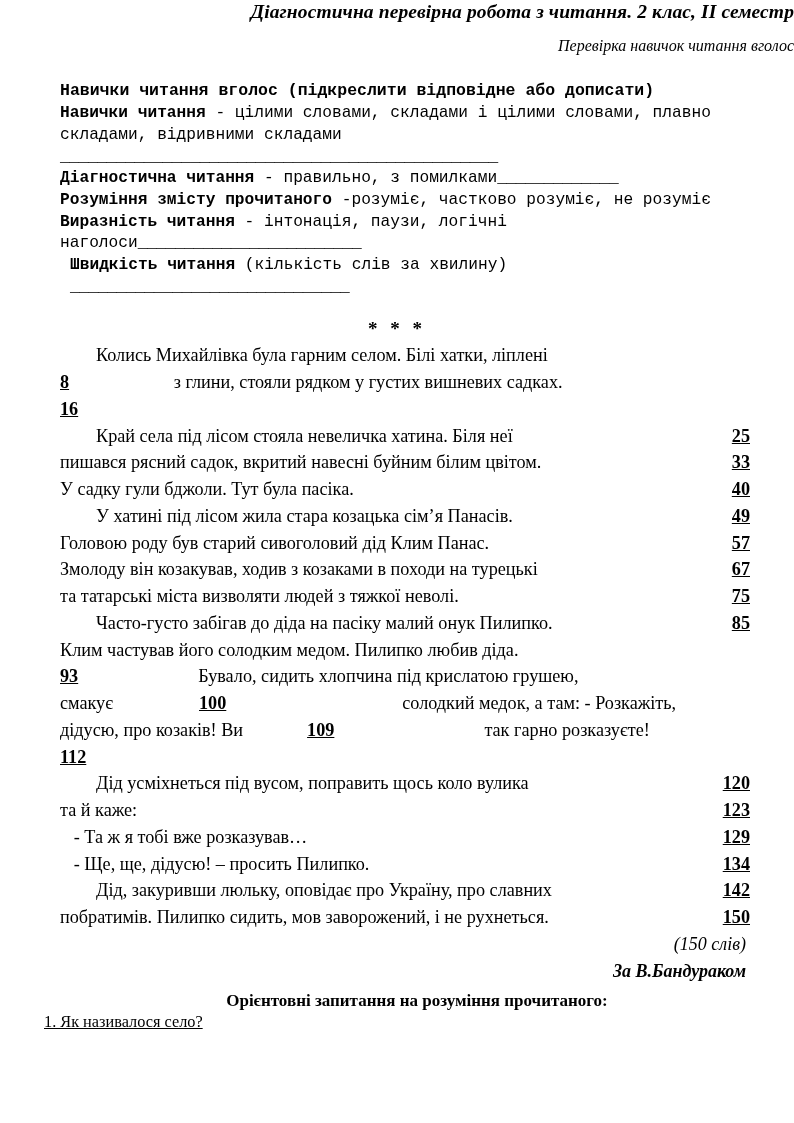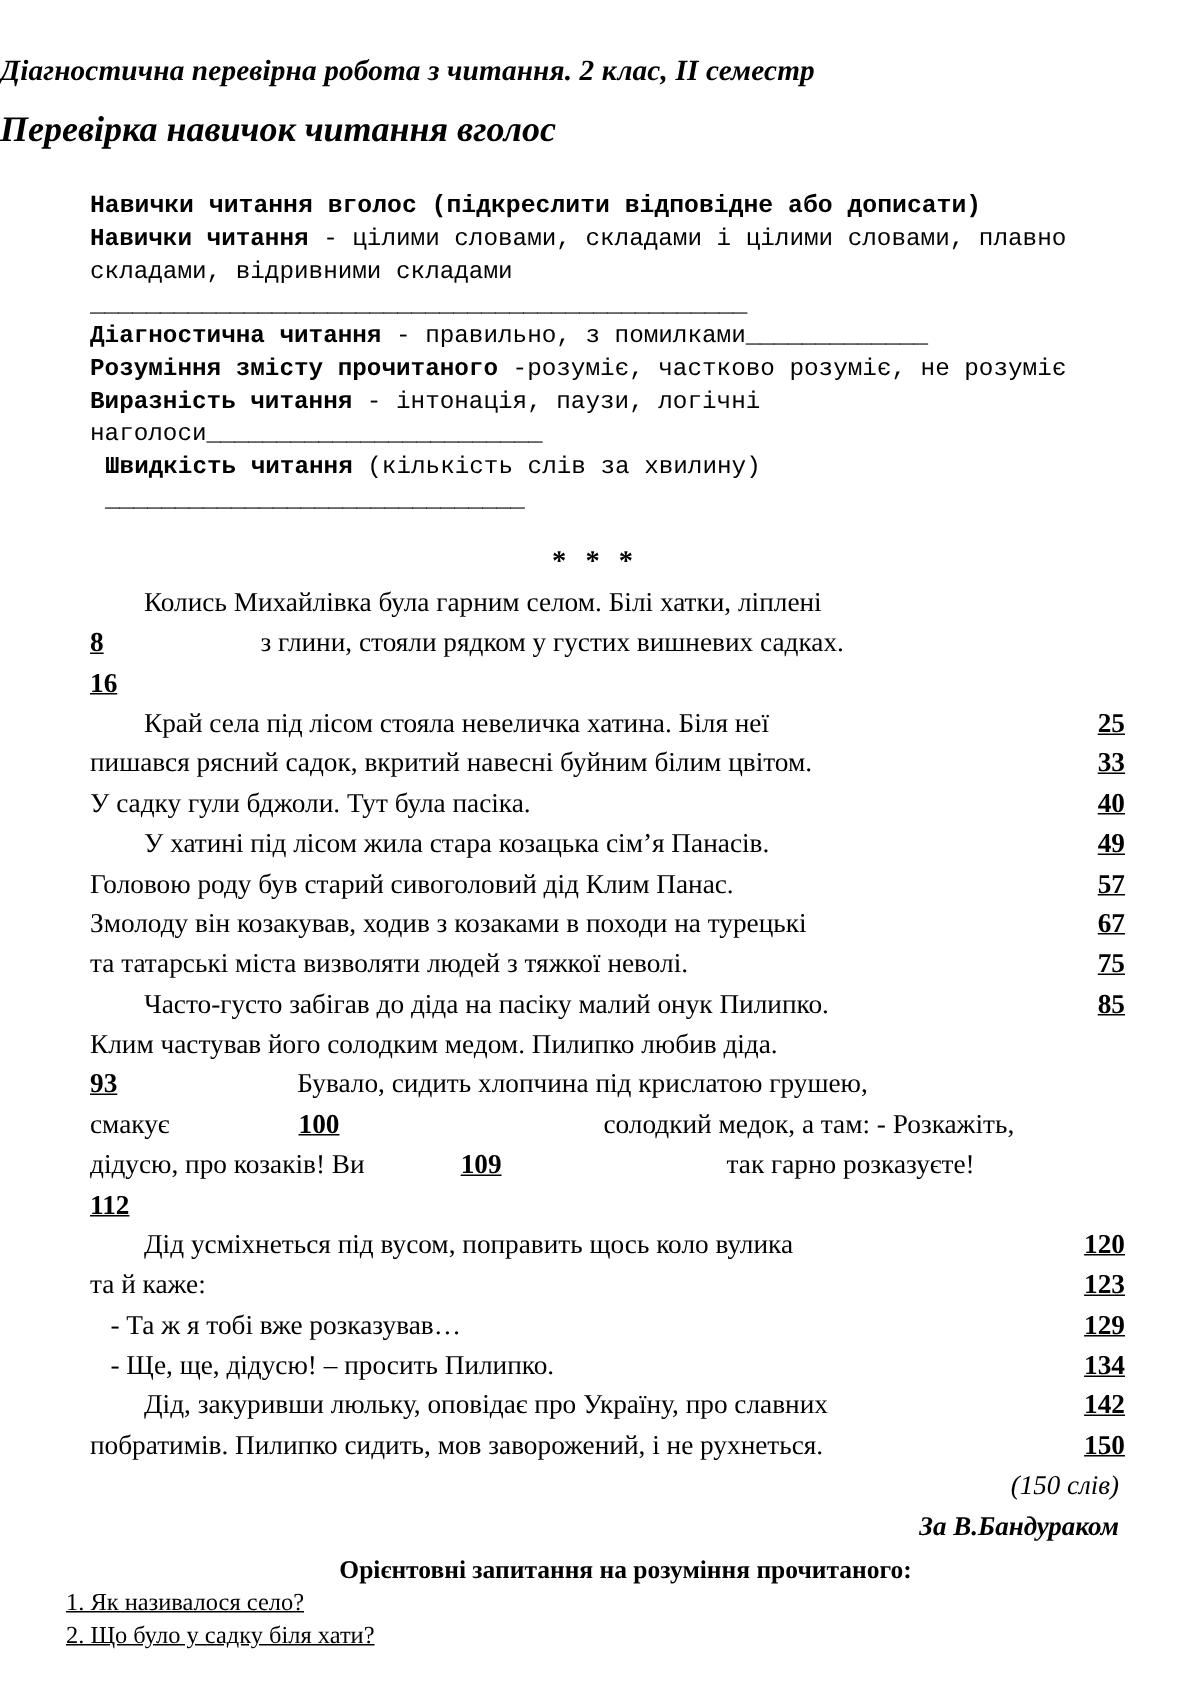--- a/index.html
+++ b/index.html
@@ -20,34 +20,33 @@
     position: absolute;
     left: 0; top: 0;
     width: 794px;
     height: 1123px;
     padding: 0;
     box-sizing: border-box;
   }
 
   
   .title-block {
-    margin-top: 36px;
-    text-align: left;
+    text-align: right;
   }
   .doc-title {
     font-weight: bold;
     font-style: italic;
     font-size: 19.5px;
     line-height: 1.25;
     letter-spacing: 0.1px;
   }
   .doc-subtitle {
-    font-weight: bold;
+    font-weight: normal;
     font-style: italic;
-    font-size: 24px;
+    font-size: 16px;
     line-height: 1.25;
     margin-top: 12px;
   }
 
   
   .criteria {
     margin: 24px 0 0 0;
     padding: 0 45px 0 60px;
     font-size: 16.5px;
     line-height: 1.32;
@@ -299,15 +298,14 @@
       <span class="num">150</span>
     </div>
 
   </div>
 
   <div class="credit">(150 слів)</div>
   <div class="credit author">За В.Бандураком</div>
 
   <div class="questions-heading">Орієнтовні запитання на розуміння прочитаного:</div>
   <div class="question">1. Як називалося село?</div>
-  <div class="question">2. Що було у садку біля хати?</div>
 
 </div>
 
 </body></html>

